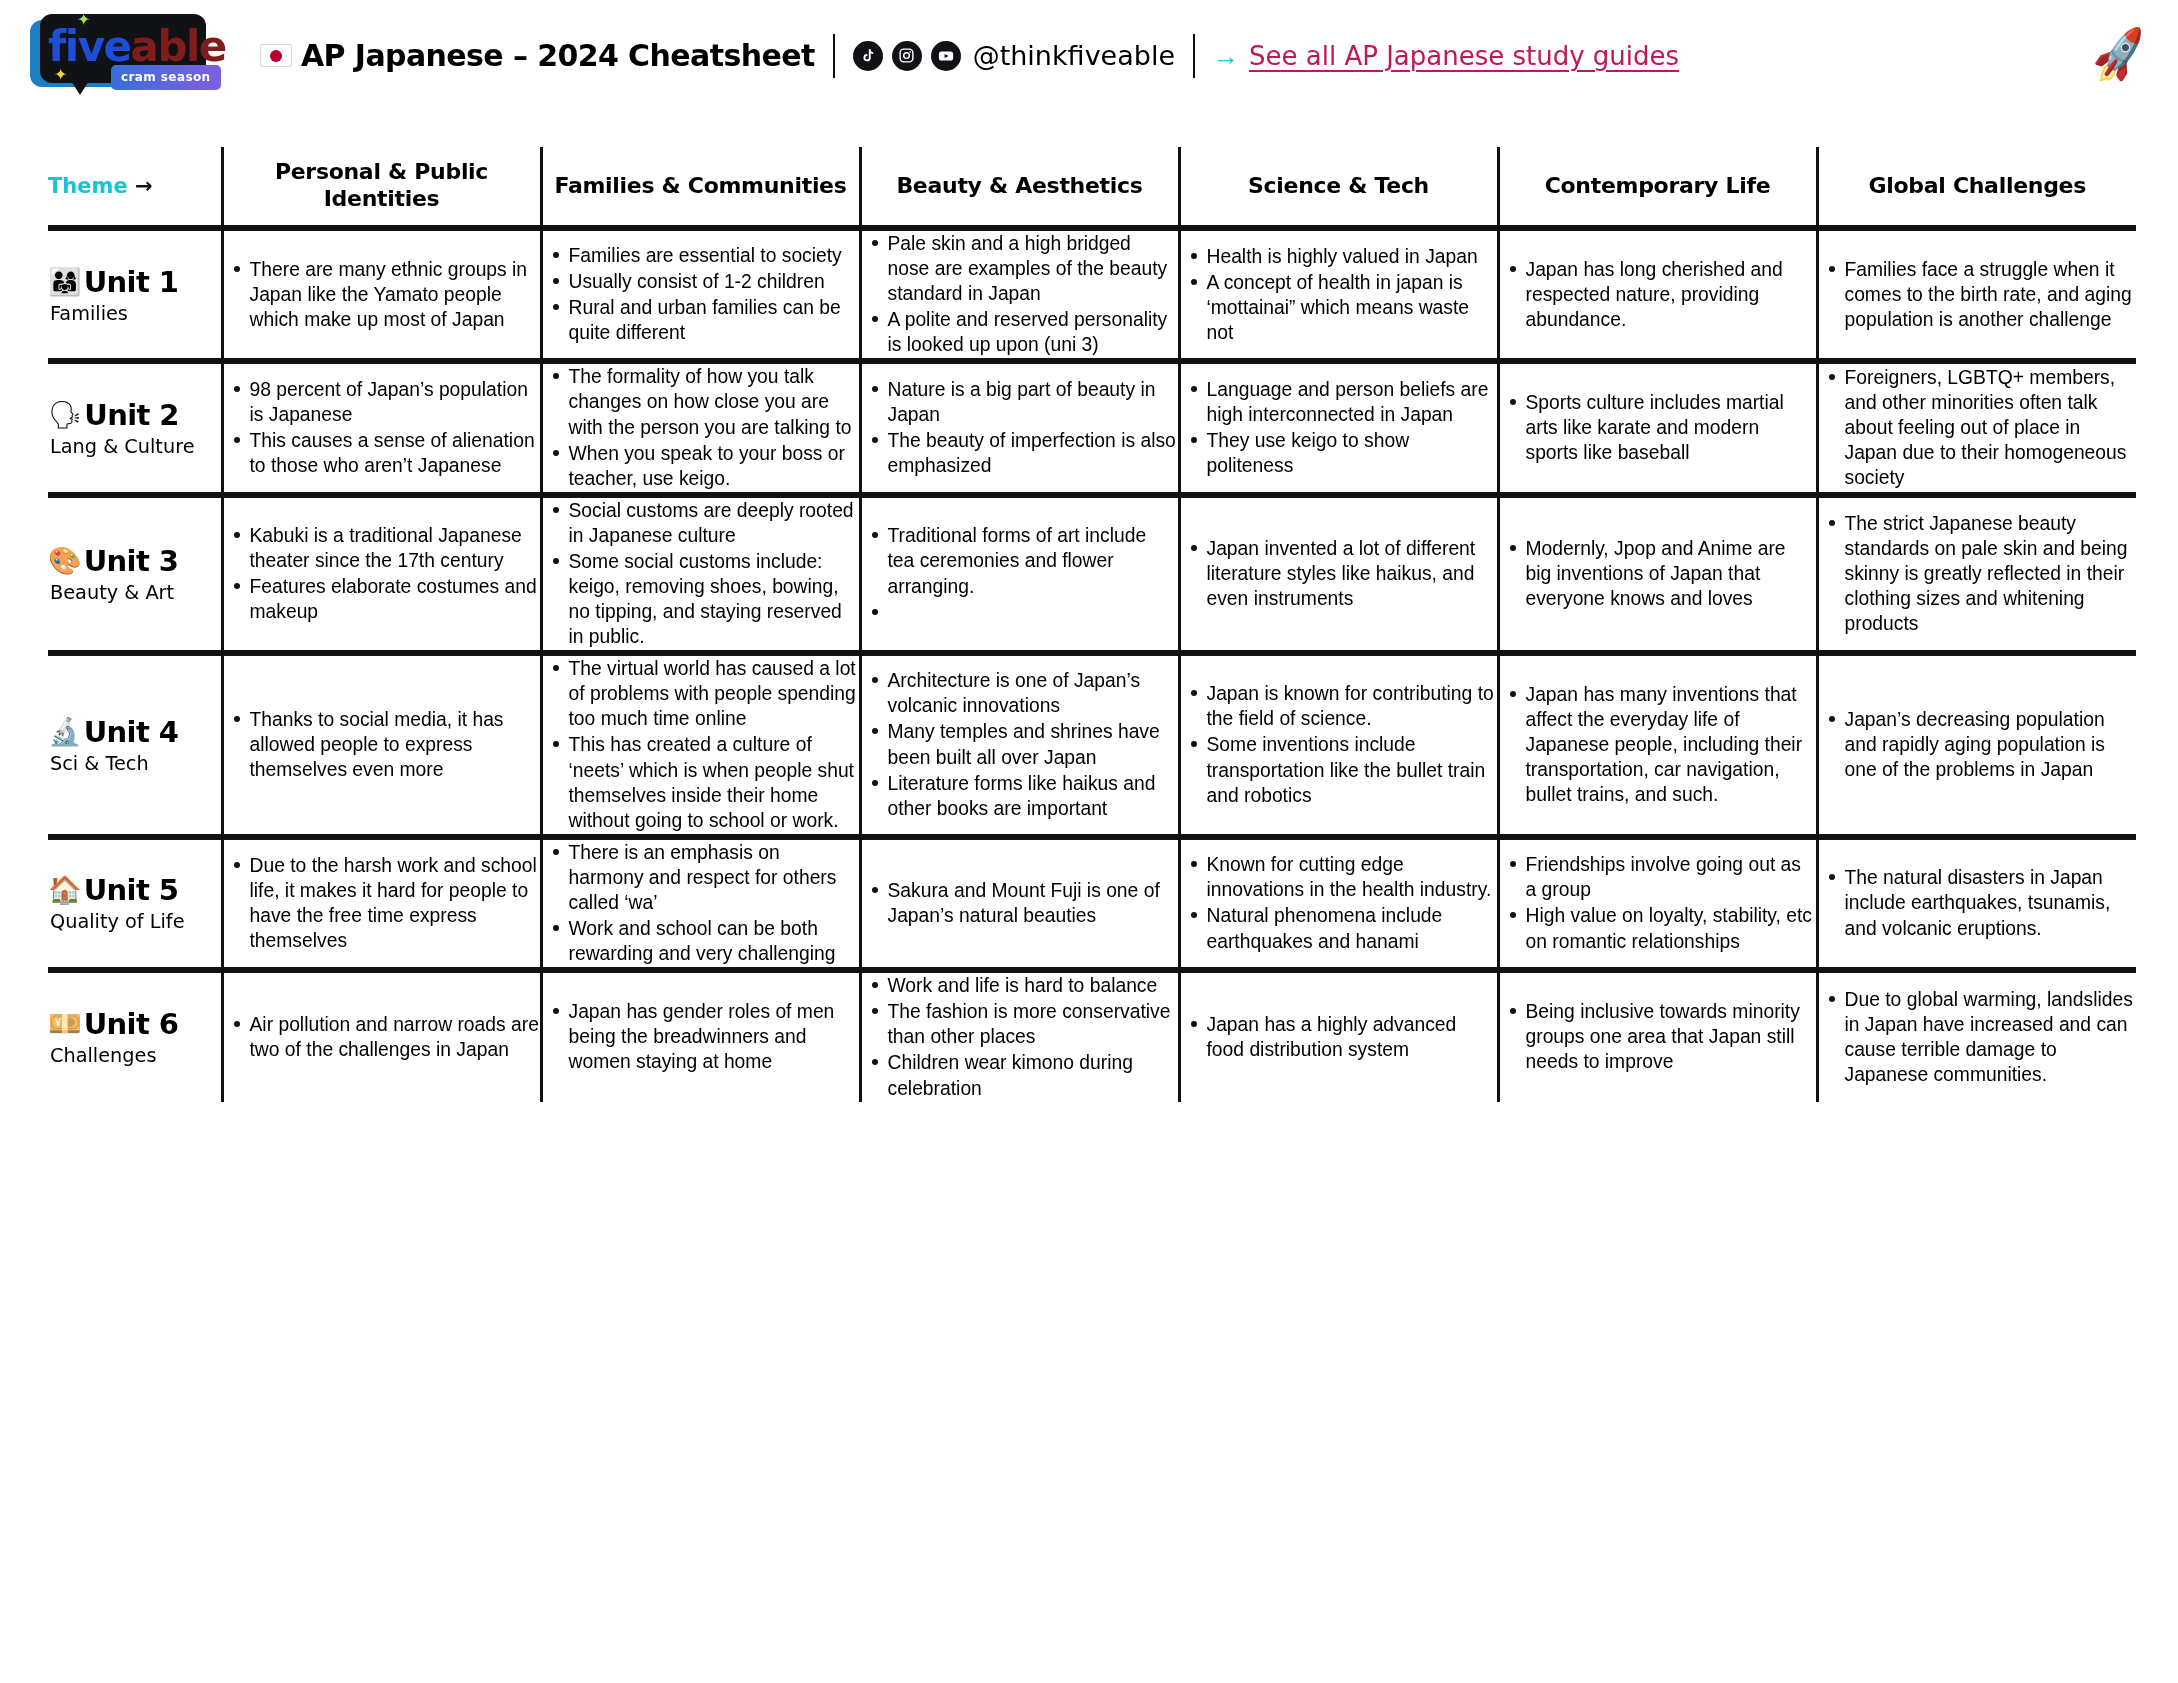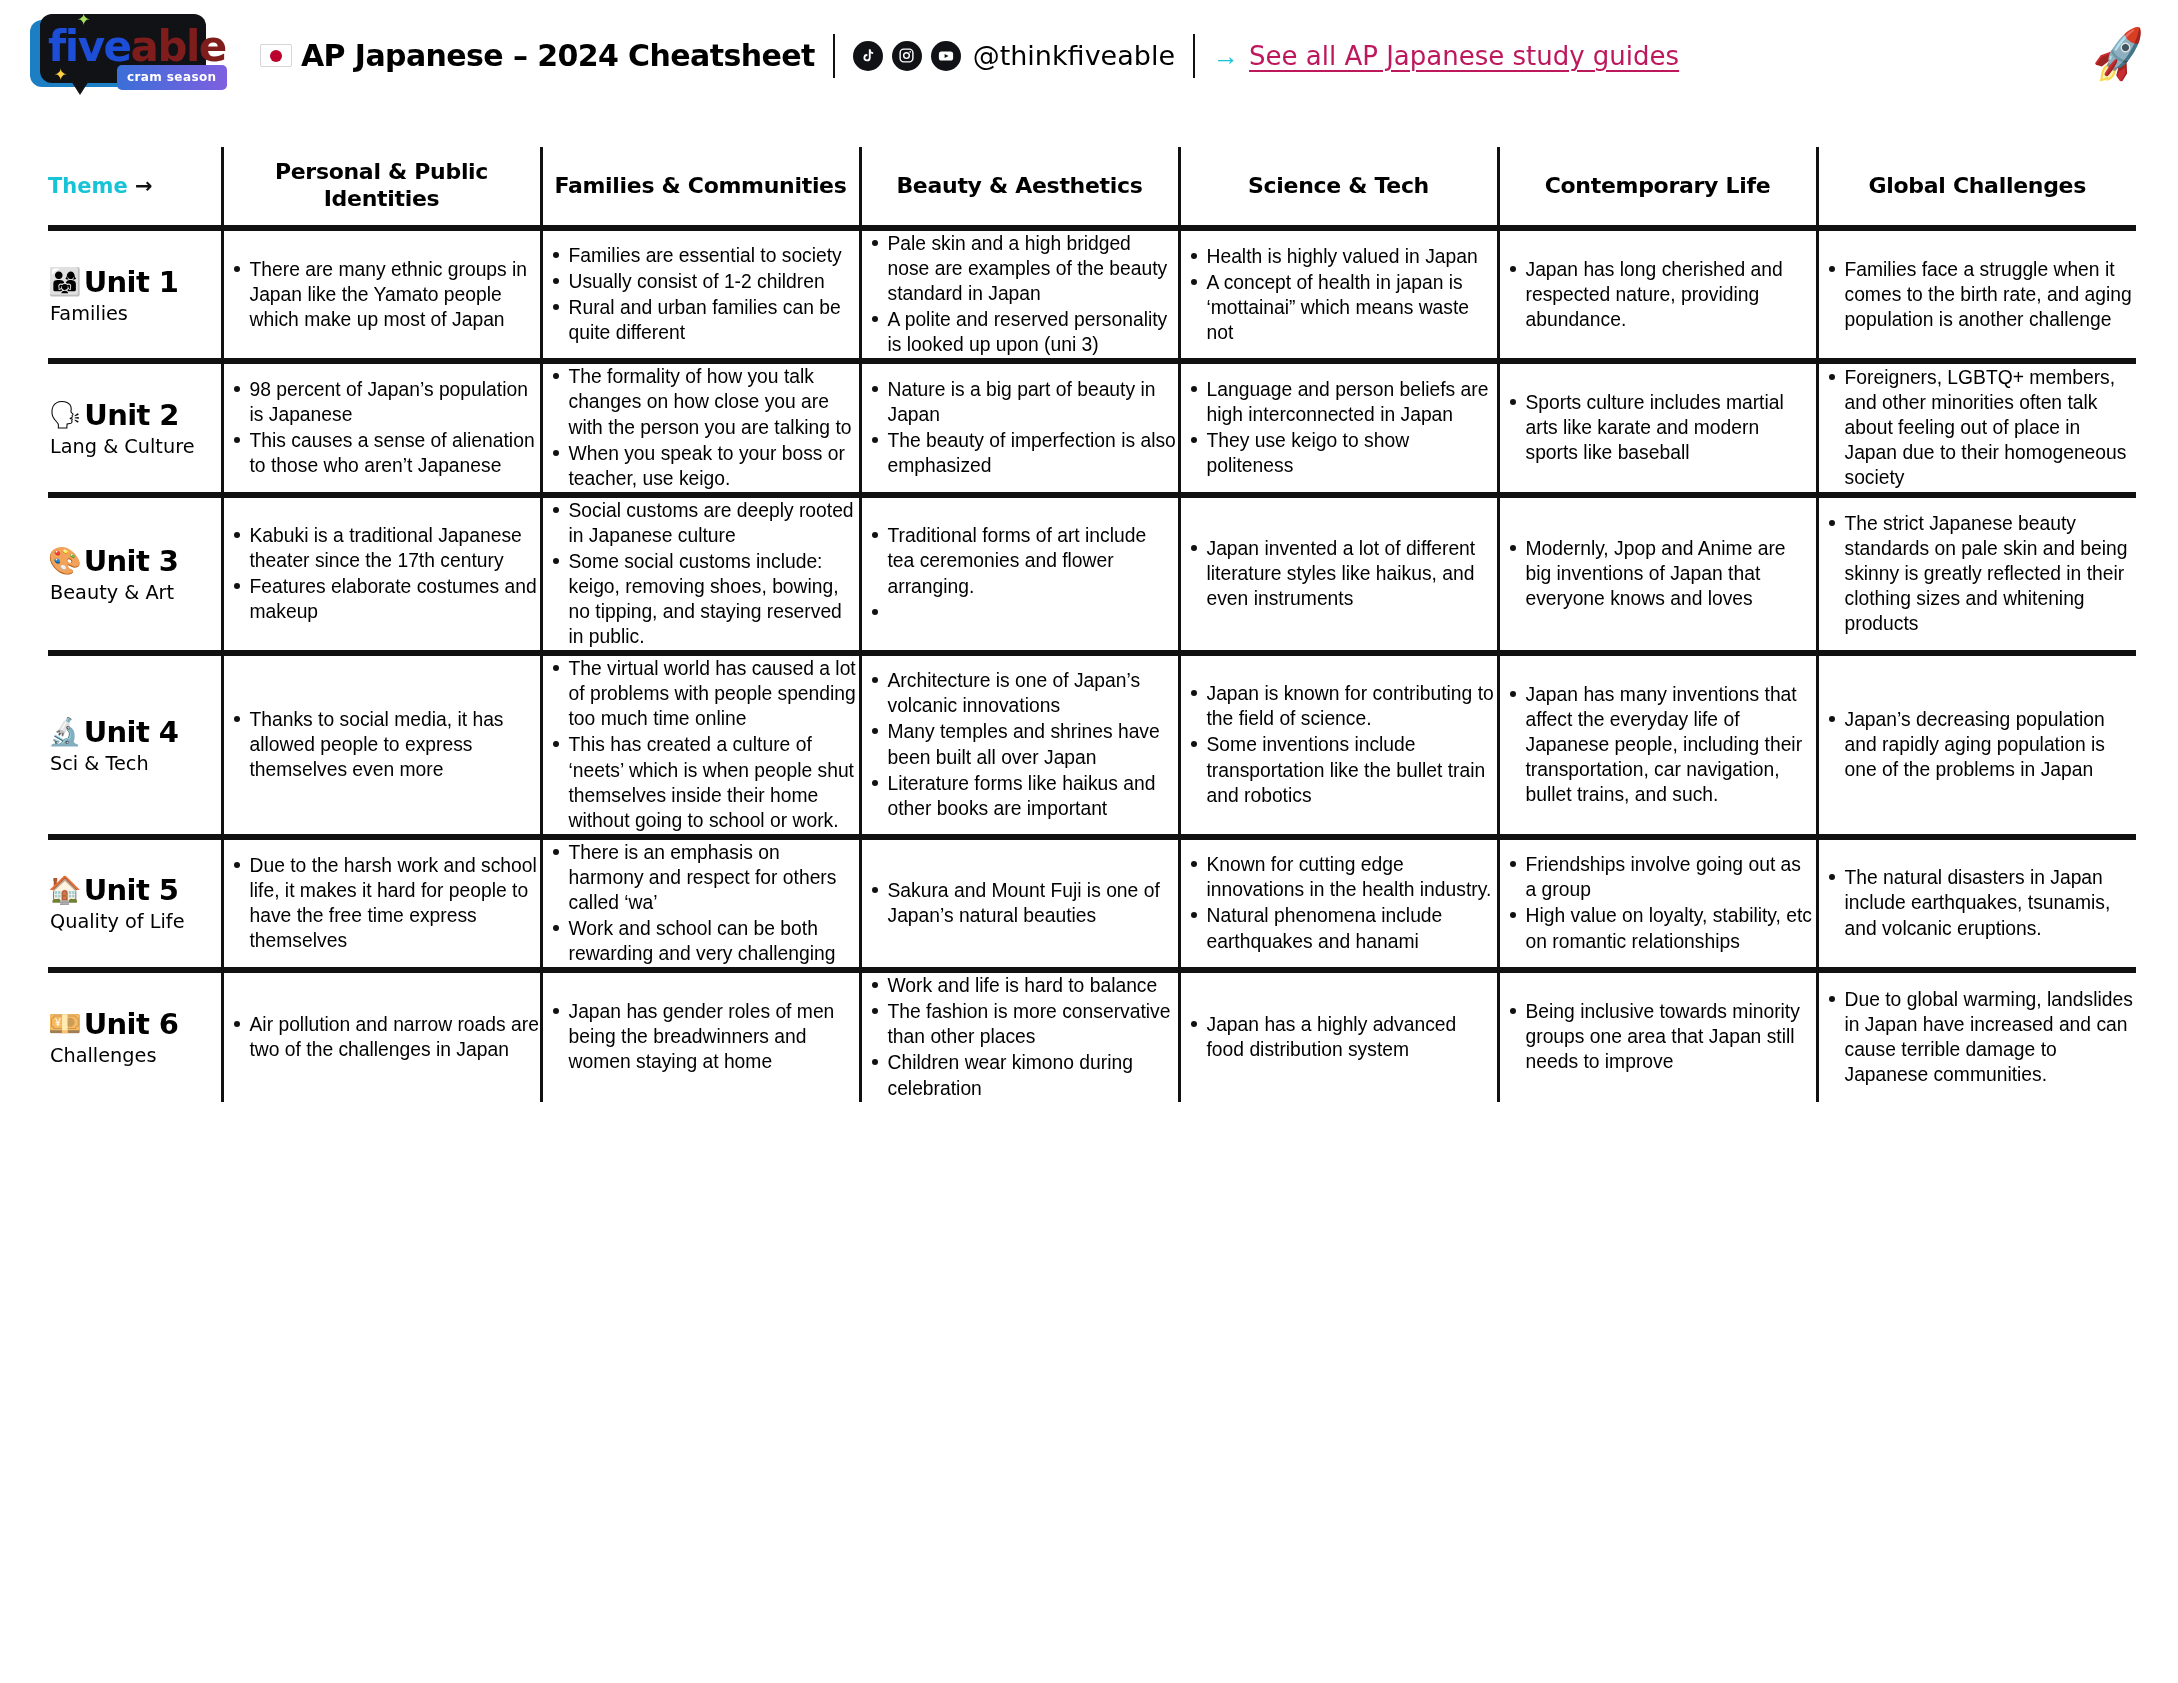--- a/index.html
+++ b/index.html
@@ -71,21 +71,21 @@
     font-size: 42px;
     font-weight: 800;
     letter-spacing: -1.5px;
     font-family: "DejaVu Sans", sans-serif;
     line-height: 53px;
   }
   .logo-text .five { color: #1d4ed8; }
   .logo-text .able { color: #7f1d1d; }
   .logo-badge {
     position: absolute;
-    left: 99px;
+    left: 93px;
     top: 59px;
     z-index: 6;
     background: linear-gradient(90deg, #3a6fd8 0%, #7f5fe0 100%);
     color: #ffffff;
     font-size: 12px;
     font-weight: 700;
     letter-spacing: 0.4px;
     padding: 5px 10px 6px 10px;
     border-radius: 5px;
     font-family: "DejaVu Sans", sans-serif;

